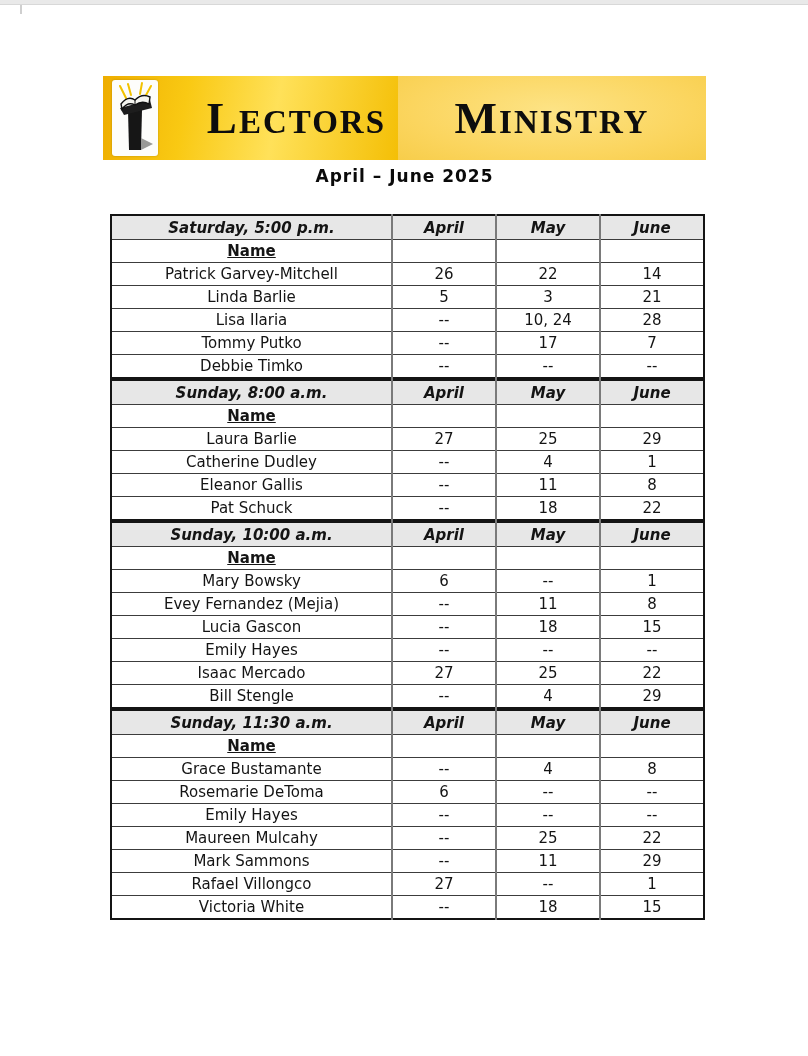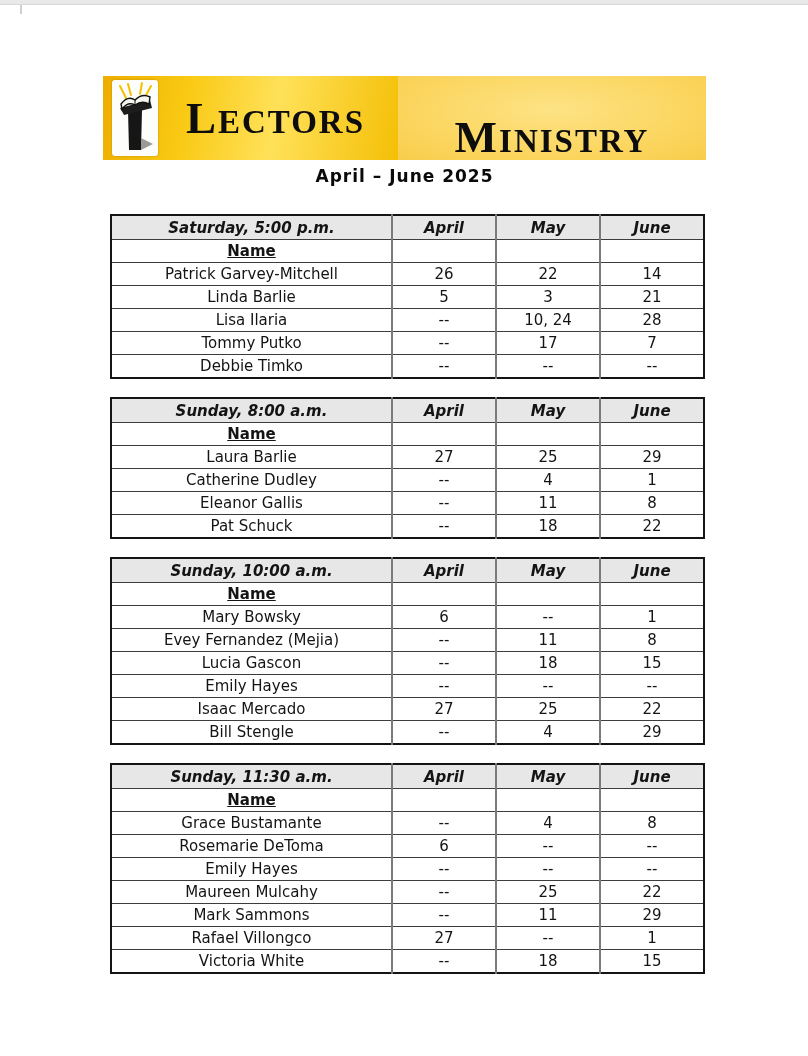--- a/index.html
+++ b/index.html
@@ -41,21 +41,21 @@
     background: linear-gradient(100deg, #eead00 0%, #f9c913 28%, #ffe159 58%, #f4bf06 100%);
     position: relative;
     display: flex;
     align-items: center;
   }
   .banner-right {
     flex: 1;
     height: 100%;
     background: radial-gradient(ellipse at 50% 40%, #fde385 0%, #fbd55e 65%, #f7cd4a 100%);
     display: flex;
-    align-items: flex-end;
+    align-items: center;
     justify-content: center;
   }
   .icon-box {
     position: absolute;
     left: 9px; top: 4px;
     width: 46px; height: 76px;
     background: #fdfdfb;
     border-radius: 3px;
     box-shadow: 0 0 2px rgba(0,0,0,0.25);
   }
@@ -66,21 +66,21 @@
     font-size: 33px;
     letter-spacing: 2px;
     color: #0d0d0d;
     display: inline-block;
     line-height: 1;
   }
   .banner-word::first-letter { font-size: 45px; }
   .banner-left .banner-word {
     position: absolute;
     left: 62px; right: 12px;
-    text-align: center;
+    text-align: right;
   }
 
   
   .doc-title {
     position: absolute;
     left: 103px; top: 166px;
     width: 603px;
     text-align: center;
     font-size: 17px;
     font-weight: 700;
@@ -92,21 +92,20 @@
   
   #tables {
     position: absolute;
     left: 110px; top: 214px;
     width: 593px;
   }
   table.schedule {
     border-collapse: collapse;
     table-layout: fixed;
     width: 593px;
-    margin-bottom: 18px;
     background: #fff;
     border: 2px solid #141414;
   }
   .schedule col.c-name  { width: 281px; }
   .schedule col.c-month { width: 104px; }
   .schedule th, .schedule td {
     padding: 0 4px;
     height: 22px;
     text-align: center;
     vertical-align: middle;

